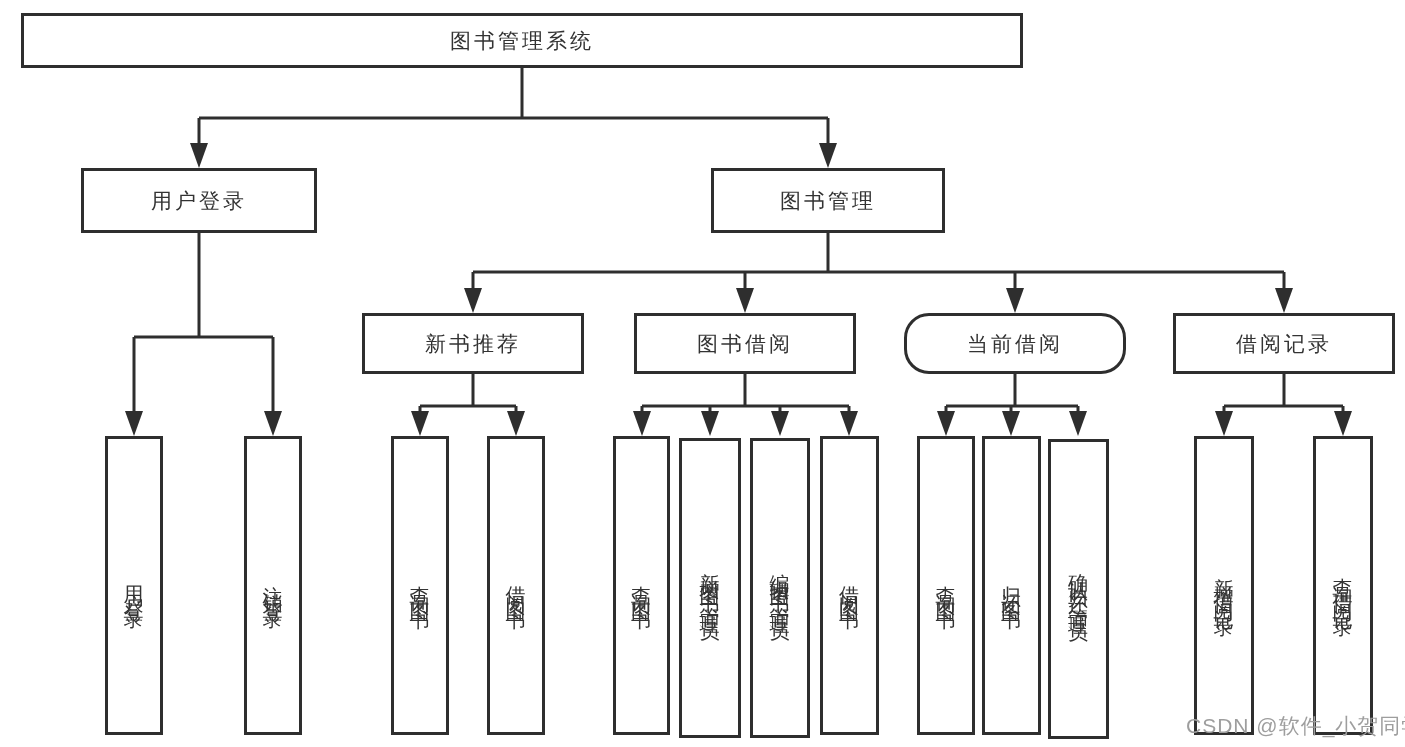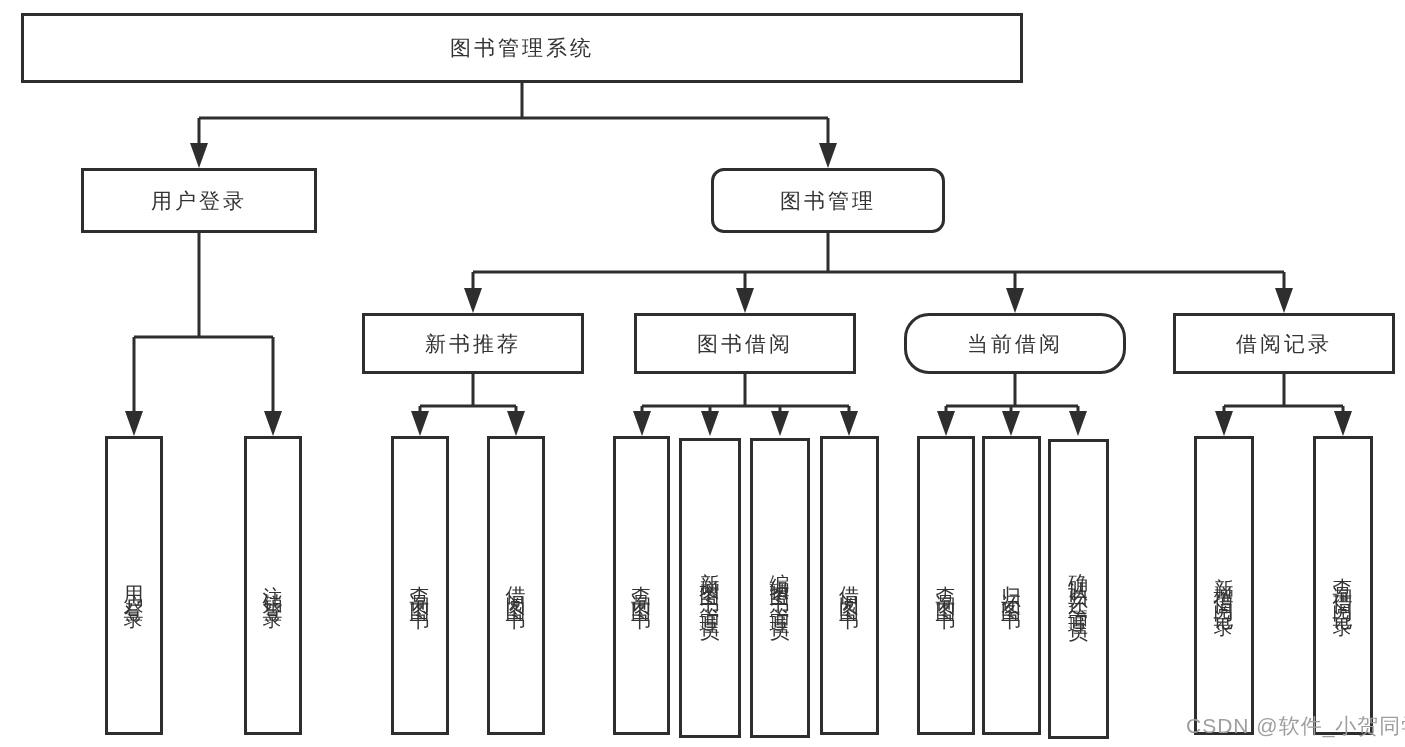--- a/index.html
+++ b/index.html
@@ -98,28 +98,28 @@
       <polygon points="771,411 789,411 780,436"></polygon>
       <polygon points="840,411 858,411 849,436"></polygon>
       <polygon points="937,411 955,411 946,436"></polygon>
       <polygon points="1002,411 1020,411 1011,436"></polygon>
       <polygon points="1069,411 1087,411 1078,436"></polygon>
       <polygon points="1215,411 1233,411 1224,436"></polygon>
       <polygon points="1334,411 1352,411 1343,436"></polygon>
     </g>
   </svg>
 
-  <div class="node h" style="left:21px; top:13px; width:1002px; height:70px;">
+  <div class="node h" style="left:21px; top:13px; width:1002px; height:55px;">
     <span>图书管理系统</span>
   </div>
 
   <div class="node h" style="left:81px; top:168px; width:236px; height:65px;">
     <span>用户登录</span>
   </div>
-  <div class="node h" style="left:711px; top:168px; width:234px; height:65px;border-radius:13px;">
+  <div class="node h" style="left:711px; top:168px; width:234px; height:65px;">
     <span>图书管理</span>
   </div>
 
   <div class="node h" style="left:362px; top:313px; width:222px; height:61px;text-align:center;">
     <span>新书推荐</span>
   </div>
   <div class="node h" style="left:634px; top:313px; width:222px; height:61px;">
     <span>图书借阅</span>
   </div>
   <div class="node h" style="left:904px; top:313px; width:222px; height:61px;border-radius:25px;">

